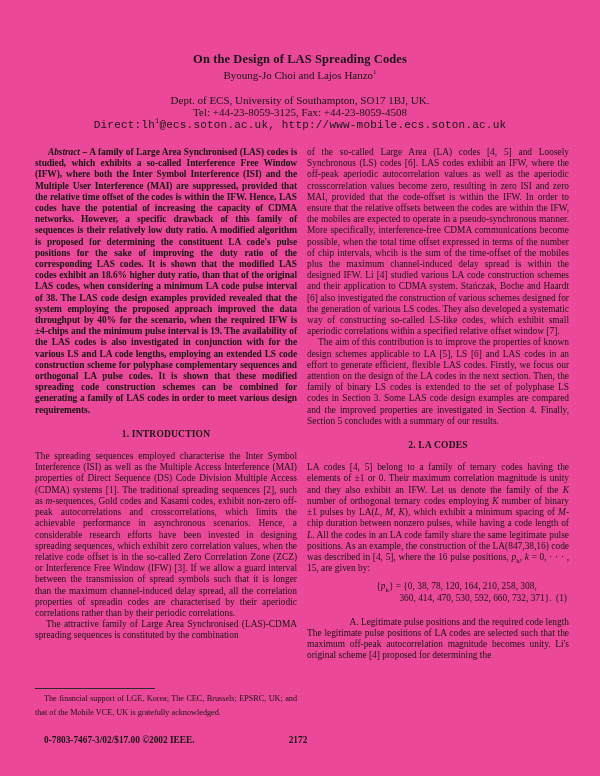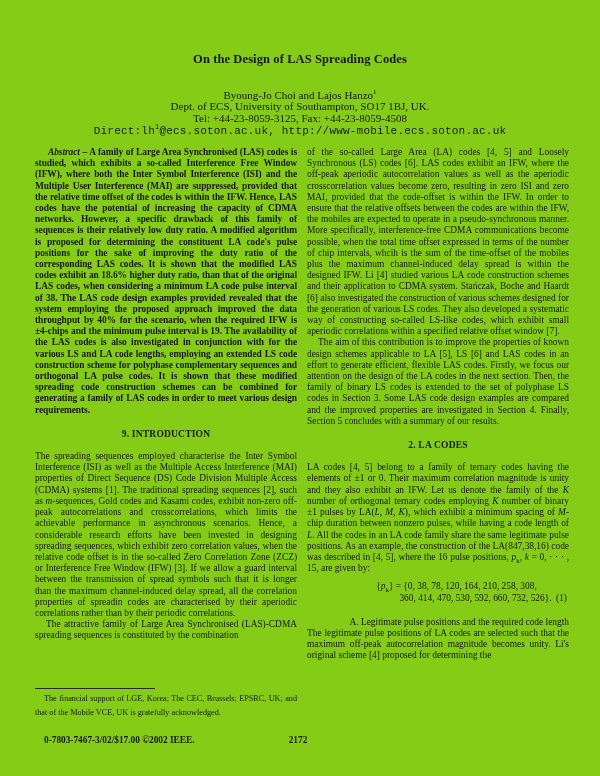--- a/index.html
+++ b/index.html
@@ -1,27 +1,27 @@
 <!DOCTYPE html>
 <html><head>
 <meta charset="utf-8">
 <style>
   * { margin:0; padding:0; box-sizing:border-box; }
   html,body { background:#888; }
   .page {
     position:relative; width:600px; height:776px; margin:0 auto;
-    background:#84cc16; color:#161616;
+    background:#ec4899; color:#161616;
     font-family:"Liberation Serif", serif;
     overflow:hidden;
   }
   
   .header { text-align:center; padding-top:52px; }
   .title { font-size:12.5px; font-weight:bold; letter-spacing:0.1px; }
-  .authors { font-size:11px; margin-top:22px; }
-  .affiliation { font-size:11px; line-height:11.8px; }
+  .authors { font-size:11px; margin-top:2px; }
+  .affiliation { font-size:11px; line-height:11.8px; margin-top:14px; }
   .email-line {
     font-family:"Liberation Mono", monospace;
     font-size:11px; letter-spacing:0.2px; margin-top:1px; white-space:nowrap;
   }
   sup { font-size:7px; vertical-align:super; line-height:0; }
   sub { font-size:7px; vertical-align:sub; line-height:0; }
   
   .columns {
     position:absolute; top:147px; left:35px; right:31px; bottom:56px;
     display:flex; gap:10px; overflow:hidden;
@@ -65,37 +65,37 @@
       <div>Dept. of ECS, University of Southampton, SO17 1BJ, UK.</div>
       <div>Tel: +44-23-8059-3125, Fax: +44-23-8059-4508</div>
       <div class="email-line"><span>Direct:lh</span><sup>1</sup><span>@ecs.soton.ac.uk, http://www-mobile.ecs.soton.ac.uk</span></div>
     </div>
   </div>
 
   <div class="columns">
 
     <div class="col">
       <p class="abstract"><i>Abstract</i><span> – A family of Large Area Synchronised (LAS) codes is studied, which exhibits a so-called Interference Free Window (IFW), where both the Inter Symbol Interference (ISI) and the Multiple User Interference (MAI) are suppressed, provided that the relative time offset of the codes is within the IFW. Hence, LAS codes have the potential of increasing the capacity of CDMA networks. However, a specific drawback of this family of sequences is their relatively low duty ratio. A modified algorithm is proposed for determining the constituent LA code's pulse positions for the sake of improving the duty ratio of the corresponding LAS codes. It is shown that the modified LAS codes exhibit an 18.6% higher duty ratio, than that of the original LAS codes, when considering a minimum LA code pulse interval of 38. The LAS code design examples provided revealed that the system employing the proposed approach improved the data throughput by 40% for the scenario, when the required IFW is ±4-chips and the minimum pulse interval is 19. The availability of the LAS codes is also investigated in conjunction with for the various LS and LA code lengths, employing an extended LS code construction scheme for polyphase complementary sequences and orthogonal LA pulse codes. It is shown that these modified spreading code construction schemes can be combined for generating a family of LAS codes in order to meet various design requirements.</span></p>
-      <h3 class="sec-heading">9. INTRODUCTION</h3>
+      <h3 class="sec-heading">1. INTRODUCTION</h3>
       <p class="para-flush"><span>The spreading sequences employed characterise the Inter Symbol Interference (ISI) as well as the Multiple Access Interference (MAI) properties of Direct Sequence (DS) Code Division Multiple Access (CDMA) systems [1]. The traditional spreading sequences [2], such as </span><i>m</i><span>-sequences, Gold codes and Kasami codes, exhibit non-zero off-peak autocorrelations and crosscorrelations, which limits the achievable performance in asynchronous scenarios. Hence, a considerable research efforts have been invested in designing spreading sequences, which exhibit zero correlation values, when the relative code offset is in the so-called Zero Correlation Zone (ZCZ) or Interference Free Window (IFW) [3]. If we allow a guard interval between the transmission of spread symbols such that it is longer than the maximum channel-induced delay spread, all the correlation properties of spreadin codes are characterised by their aperiodic correlations rather than by their periodic correlations.</span></p>
       <p class="para-indent">The attractive family of Large Area Synchronised (LAS)-CDMA spreading sequences is constituted by the combination</p>
       <div class="footnote-block">
         <div class="fn-rule"></div>
         <p class="footnote">The financial support of LGE, Korea; The CEC, Brussels; EPSRC, UK; and that of the Mobile VCE, UK is gratefully acknowledged.</p>
       </div>
     </div>
 
     <div class="col">
       <p class="para-flush">of the so-called Large Area (LA) codes [4, 5] and Loosely Synchronous (LS) codes [6]. LAS codes exhibit an IFW, where the off-peak aperiodic autocorrelation values as well as the aperiodic crosscorrelation values become zero, resulting in zero ISI and zero MAI, provided that the code-offset is within the IFW. In order to ensure that the relative offsets between the codes are within the IFW, the mobiles are expected to operate in a pseudo-synchronous manner. More specifically, interference-free CDMA communications become possible, when the total time offset expressed in terms of the number of chip intervals, whcih is the sum of the time-offset of the mobiles plus the maximum channel-induced delay spread is within the designed IFW. Li [4] studied various LA code construction schemes and their application to CDMA system. Stańczak, Boche and Haardt [6] also investigated the construction of various schemes designed for the generation of various LS codes. They also developed a systematic way of constructing so-called LS-like codes, which exhibit small aperiodic correlations within a specified relative offset window [7].</p>
       <p class="para-indent">The aim of this contribution is to improve the properties of known design schemes applicable to LA [5], LS [6] and LAS codes in an effort to generate efficient, flexible LAS codes. Firstly, we focus our attention on the design of the LA codes in the next section. Then, the family of binary LS codes is extended to the set of polyphase LS codes in Section 3. Some LAS code design examples are compared and the improved properties are investigated in Section 4. Finally, Section 5 concludes with a summary of our results.</p>
       <h3 class="sec-heading">2. LA CODES</h3>
       <p class="para-flush"><span>LA codes [4, 5] belong to a family of ternary codes having the elements of ±1 or 0. Their maximum correlation magnitude is unity and they also exhibit an IFW. Let us denote the family of the </span><i>K</i><span> number of orthogonal ternary codes employing </span><i>K</i><span> number of binary ±1 pulses by LA(</span><i>L, M, K</i><span>), which exhibit a minimum spacing of </span><i>M</i><span>-chip duration between nonzero pulses, while having a code length of </span><i>L</i><span>. All the codes in an LA code family share the same legitimate pulse positions. As an example, the construction of the LA(847,38,16) code was described in [4, 5], where the 16 pulse positions, </span><i>p</i><sub>k</sub><span>, </span><i>k</i><span> = 0, · · · , 15, are given by:</span></p>
       <div class="equation">
         <div class="eq-line1"><span>{</span><i>p</i><sub>k</sub><span>} = {0, 38, 78, 120, 164, 210, 258, 308,</span></div>
-        <div class="eq-line2">360, 414, 470, 530, 592, 660, 732, 526}.</div>
+        <div class="eq-line2">360, 414, 470, 530, 592, 660, 732, 371}.</div>
         <span class="eq-number">(1)</span>
       </div>
       <p class="sub-heading">A. Legitimate pulse positions and the required code length</p>
       <p class="para-flush">The legitimate pulse positions of LA codes are selected such that the maximum off-peak autocorrelation magnitude becomes unity. Li's original scheme [4] proposed for determining the</p>
     </div>
 
   </div>
 
   <div class="footer">
     <span class="copyright">0-7803-7467-3/02/$17.00 ©2002 IEEE.</span>

